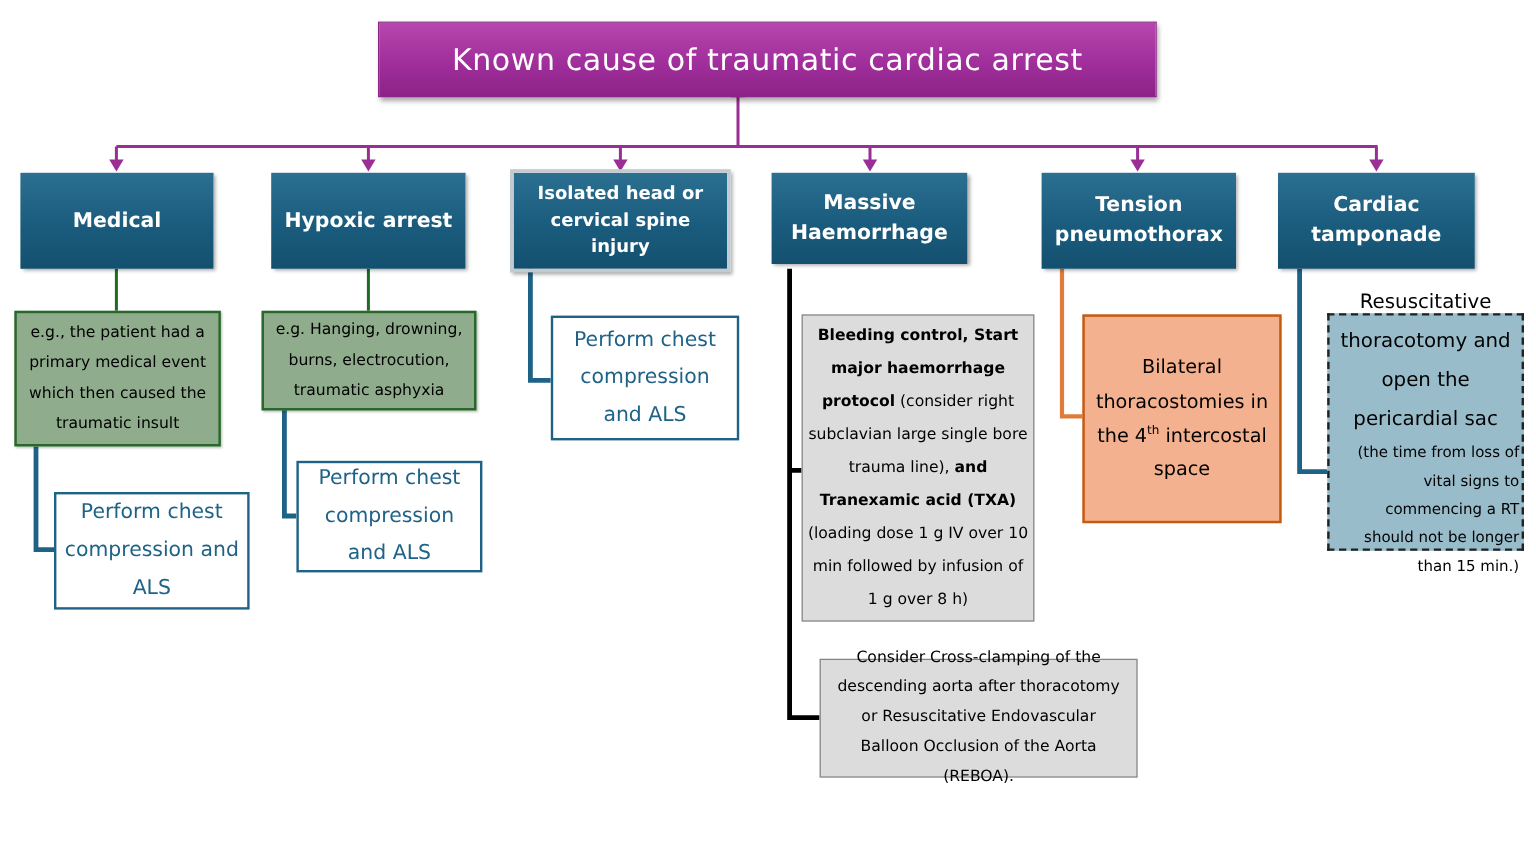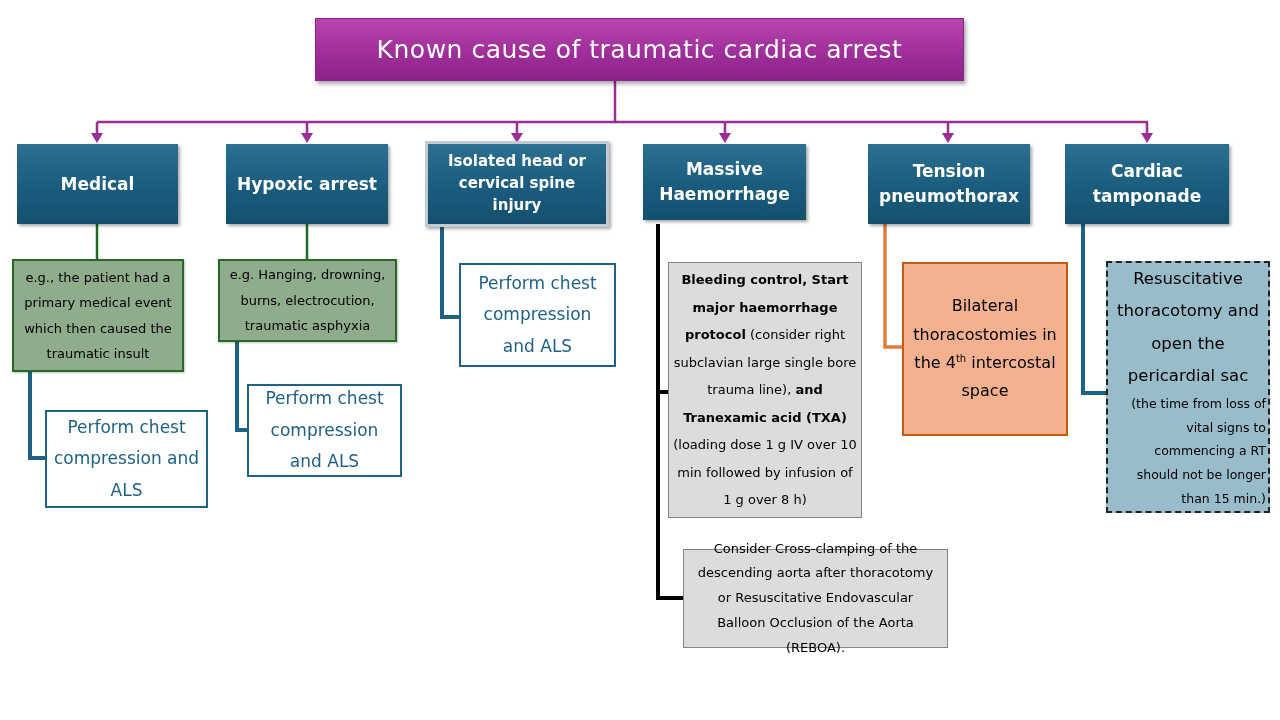--- a/index.html
+++ b/index.html
@@ -122,18 +122,18 @@
     <span><span class="b">Bleeding control, Start major haemorrhage protocol</span><span> (consider right subclavian large single bore trauma line), </span><span class="b">and Tranexamic acid (TXA)</span><span> (loading dose 1 g IV over 10 min followed by infusion of 1 g over 8 h)</span></span>
   </div>
   <div class="box gray consider" style="left:683px; top:549px; width:265px; height:99px;">
     <span>Consider Cross-clamping of the descending aorta after thoracotomy or Resuscitative Endovascular Balloon Occlusion of the Aorta (REBOA).</span>
   </div>
 
   <div class="box orange" style="left:902px; top:262px; width:166px; height:174px;">
     <span><span>Bilateral thoracostomies in the 4</span><sup>th</sup><span> intercostal space</span></span>
   </div>
 
-  <div class="box blue" style="left:1106px; top:261px; width:164px; height:252px;">
+  <div class="box blue" style="left:1106px; top:261px; width:164px; height:198px;">
     <div class="main">Resuscitative thoracotomy and open the pericardial sac</div>
     <div class="note">(the time from loss of vital signs to commencing a RT should not be longer than 15 min.)</div>
   </div>
 
 </div>
 
 </body></html>

